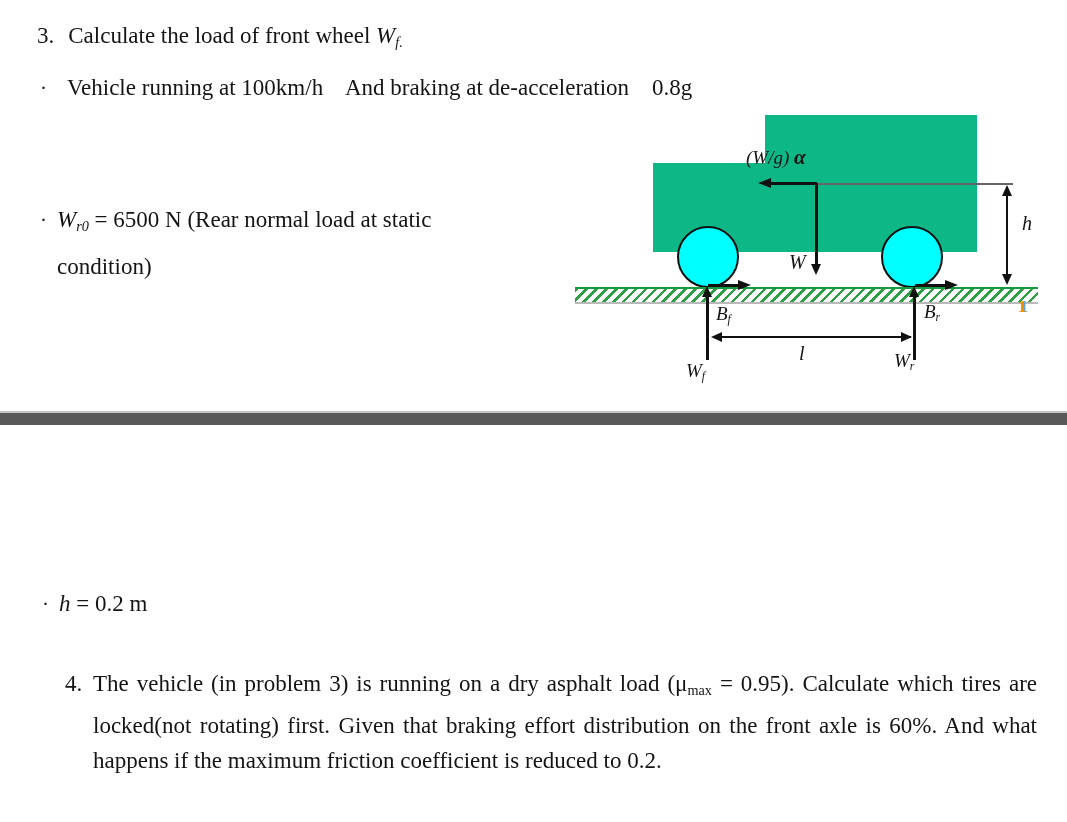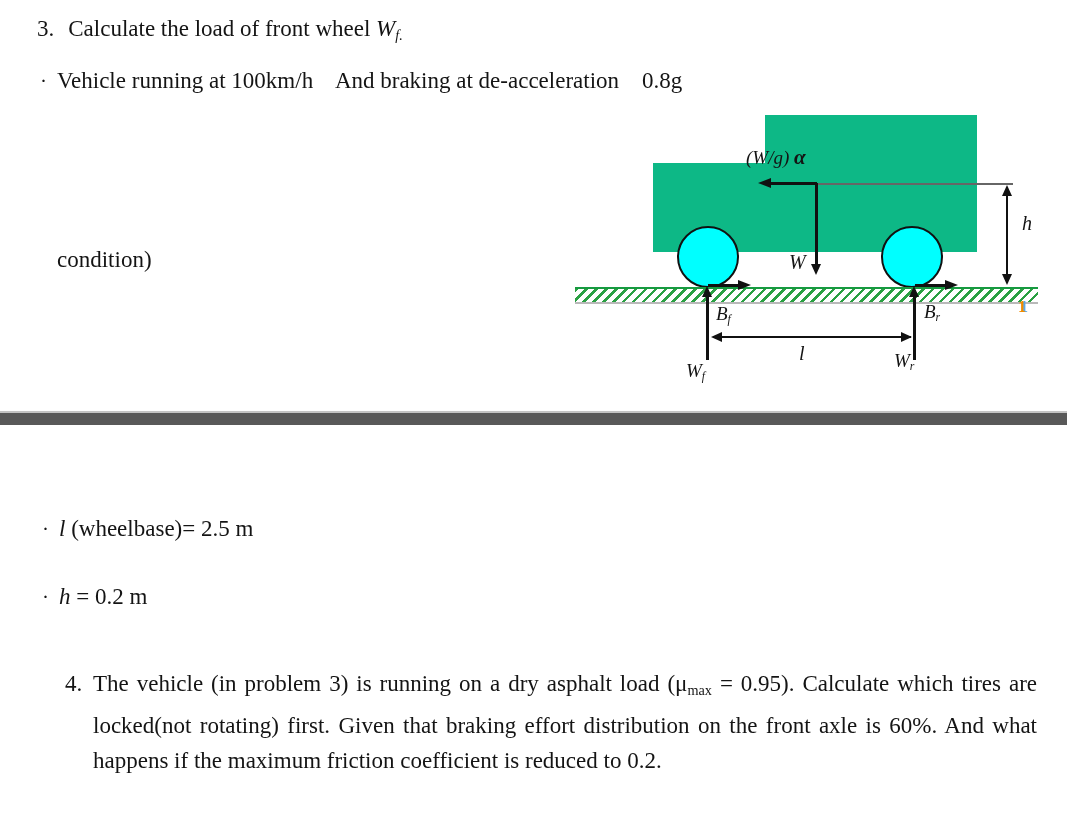--- a/index.html
+++ b/index.html
@@ -1,22 +1,22 @@
 <!DOCTYPE html>
 <html><head>
 <meta charset="utf-8">
 <style>
   html,body{margin:0;padding:0;background:#fff;}
   #page{
     position:relative;width:1067px;height:822px;background:#ffffff;
     font-family:"Liberation Serif","DejaVu Serif",serif;color:#141414;overflow:hidden;
   }
   .abs{position:absolute;}
-  .txt{font-size:23px;line-height:30px;white-space:nowrap;}
-  .prewrap{white-space:pre;}
+  .txt{font-size:23px;line-height:44px;white-space:nowrap;}
+  .prewrap{white-space:pre;margin-left:10px;}
   .var{font-style:italic;}
   .ssub{font-style:italic;font-size:0.62em;vertical-align:-0.28em;}
   .bullet-dot{display:inline-block;width:17px;font-size:21px;}
   
   .rect-body{background:#0db886;}
   .wheel{width:58px;height:58px;border-radius:50%;background:#00ffff;border:2px solid #111;}
   .ground{
     width:463px;height:13px;
     background:repeating-linear-gradient(135deg,#2aa043 0 2.5px,#ffffff 2.5px 7px);
     border-top:2px solid #169a40;border-bottom:2px solid #b9b9b9;
@@ -46,20 +46,23 @@
 
   <div class="abs txt" style="left:37px;top:14px;">
     <span>3.</span><span style="display:inline-block;width:14px;"></span><span>Calculate the load of front wheel </span><span class="var">W</span><span class="ssub">f.</span>
   </div>
 
   <div class="abs txt" style="left:40px;top:66px;">
     <span class="bullet-dot">·</span><span class="prewrap">Vehicle running at 100km/h    And braking at de-acceleration    0.8g</span>
   </div>
 
 
+  <div class="abs txt" style="left:40px;top:198px;">
+    <span class="bullet-dot">·</span><span class="var">W</span><span class="ssub">r0</span><span> = 6500 N (Rear normal load at static</span>
+  </div>
   <div class="abs txt" style="left:57px;top:245px;font-family:Liberation Serif, serif;">
     <span>condition)</span>
   </div>
 
   <div class="abs rect-body" style="left:765px;top:115px;width:212px;height:50px;"></div>
   <div class="abs rect-body" style="left:653px;top:163px;width:324px;height:89px;"></div>
 
   <div class="abs wheel" style="left:677px;top:226px;"></div>
   <div class="abs wheel" style="left:881px;top:226px;"></div>
 
@@ -105,23 +108,20 @@
 
   <div class="abs diml" style="left:713px;top:336px;width:198px;"></div>
   <div class="abs arr arr-left" style="left:711px;top:332px;border-right-width:11px;"></div>
   <div class="abs arr arr-right" style="left:901px;top:332px;border-left-width:11px;"></div>
   <div class="abs dlabel" style="left:799px;top:342px;font-size:20px;">l</div>
 
   <div class="abs ground-mark" style="left:1018px;top:298px;">1</div>
 
   <div class="abs divider" style="left:0px;top:411px;"></div>
 
-  <div class="abs txt" style="left:42px;top:514px;">
-    <span class="bullet-dot">·</span><span class="var">l</span><span> (wheelbase)= 2.5 m</span>
-  </div>
   <div class="abs txt" style="left:42px;top:582px;">
     <span class="bullet-dot">·</span><span class="var">h</span><span> = 0.2 m</span>
   </div>
 
   <div class="abs p4-wrap" style="left:65px;top:666px;">
     <span class="p4-num">4.</span>
     <div class="p4-text">
       <span>The vehicle (in problem 3) is running on a dry asphalt load (μ</span><span class="ssub" style="font-style:normal;">max</span><span> = 0.95). Calculate which tires are locked(not rotating) first. Given that braking effort distribution on the front axle is 60%. And what happens if the maximum friction coefficient is reduced to 0.2.</span>
     </div>
   </div>

